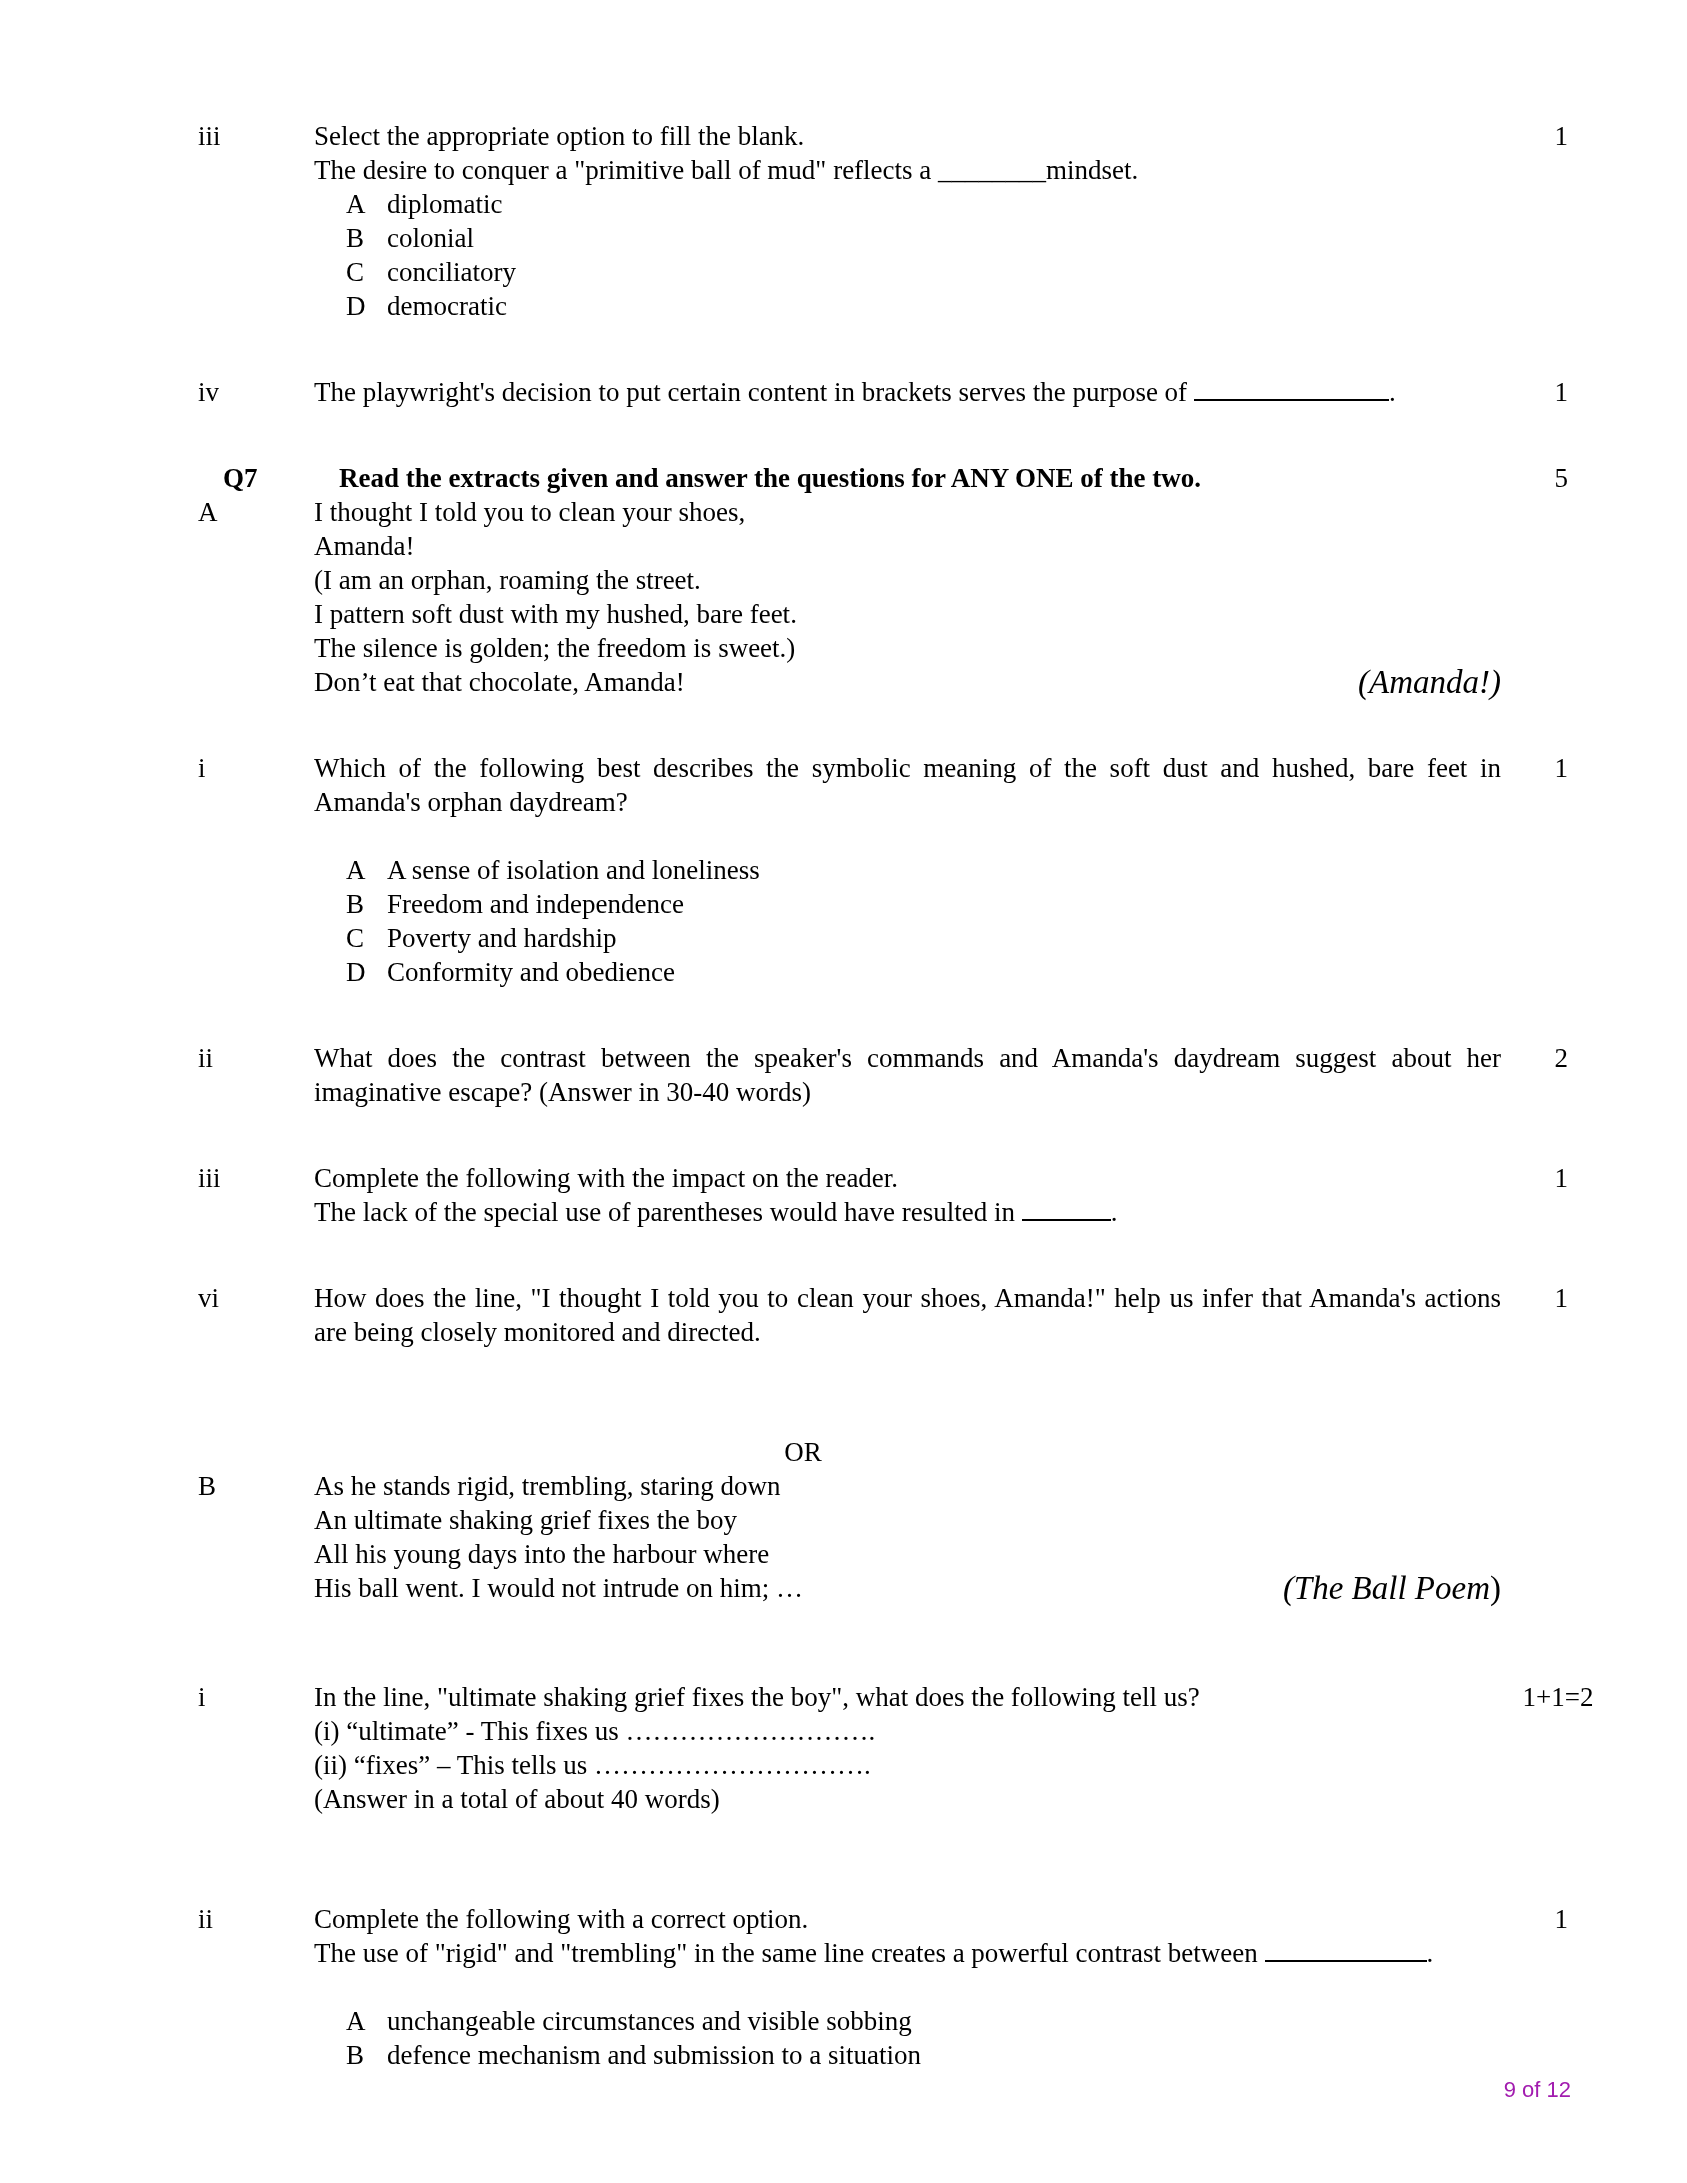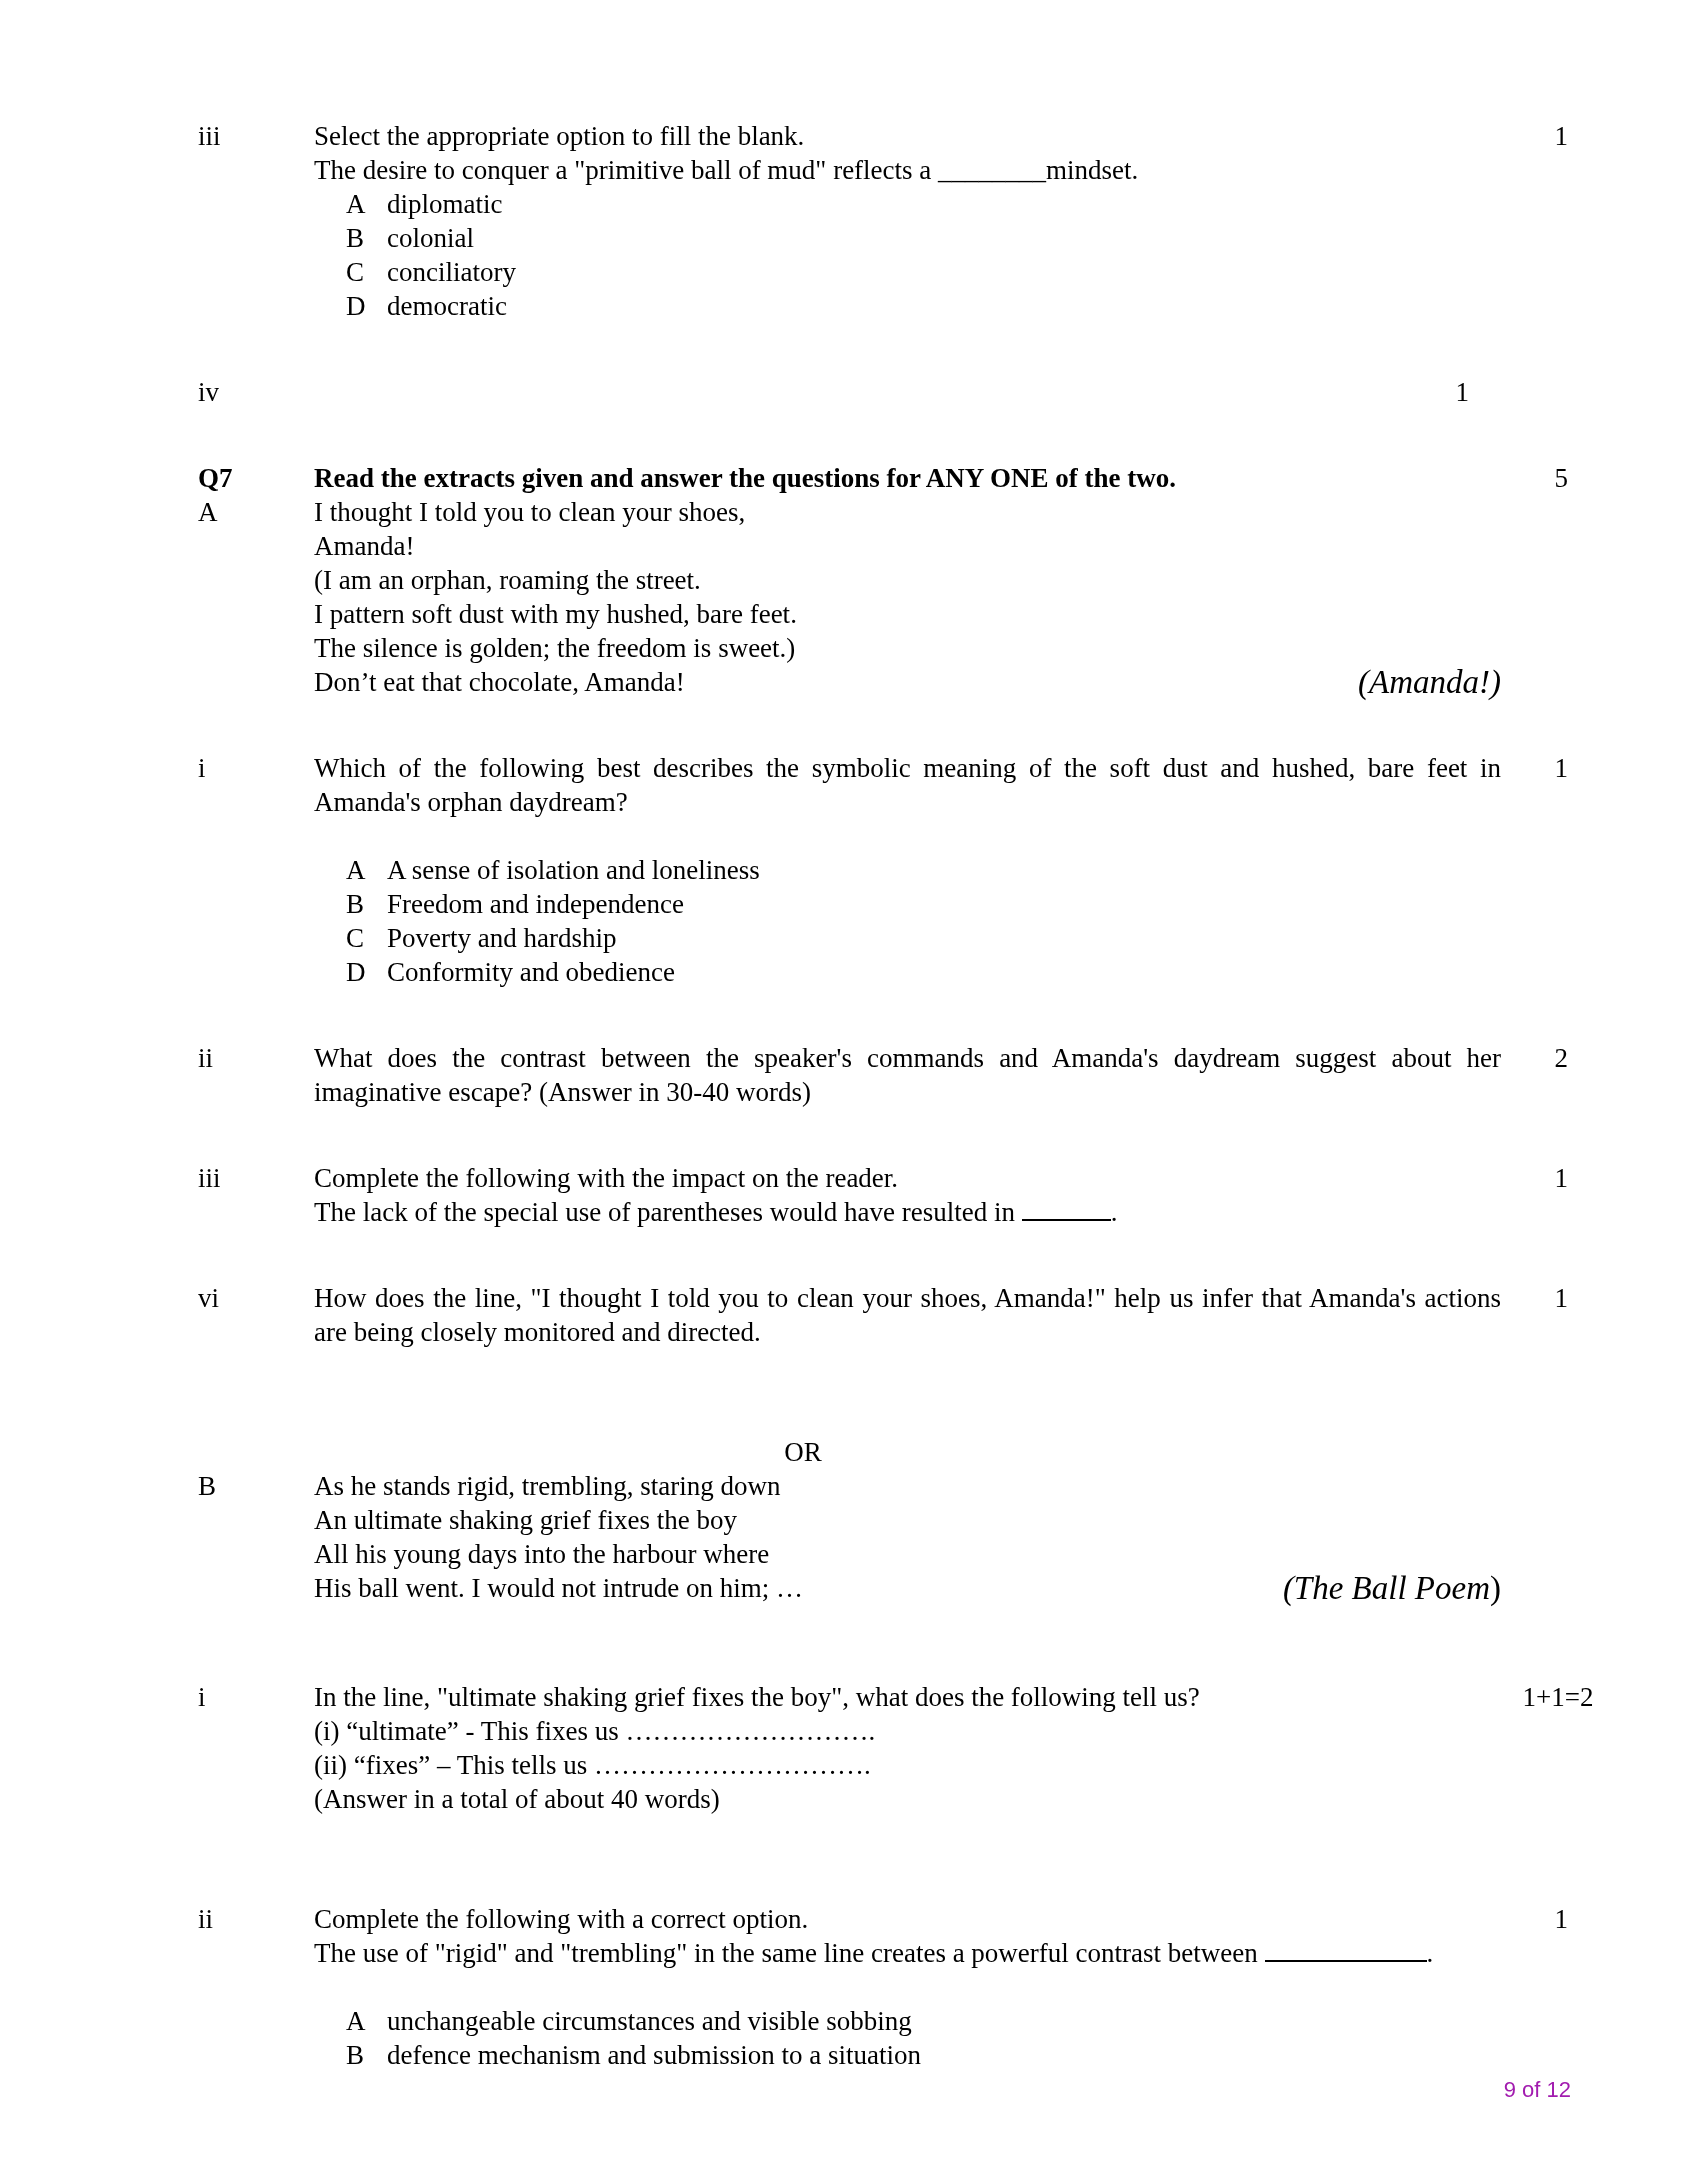--- a/index.html
+++ b/index.html
@@ -45,21 +45,21 @@
   }
   .qmarks {
     font-size: 27px;
     line-height: 34px;
     text-align: right;
     padding-right: 32px;
     white-space: nowrap;
   }
   .qmarks.wide { padding-right: 6.6px; }
 
-  .bold { font-weight: bold; }
+  .bold { font-weight: bold; margin-left: 25px; }
   .just { text-align: justify; text-align-last: left; }
   .ital { font-style: italic; }
 
   
   .opts {
     margin-top: 0px;
   }
   .opt {
     display: grid;
     grid-template-columns: 41px 1fr;
@@ -142,20 +142,24 @@
         </div>
       </div>
     </div>
     <div class="qmarks">1</div>
   </div>
 
   <div class="spacer-lg"></div>
 
   <div class="qrow">
     <div class="qlabel">iv</div>
+    <div class="qbody just">
+      <span>The playwright's decision to put certain content in brackets serves the purpose of</span>
+      <span class="blank w4"></span><span>.</span>
+    </div>
     <div class="qmarks">1</div>
   </div>
 
   <div class="spacer-lg"></div>
 
   <div class="qrow">
     <div class="qlabel bold">Q7</div>
     <div class="qbody bold">Read the extracts given and answer the questions for ANY ONE of the two.</div>
     <div class="qmarks">5</div>
   </div>

